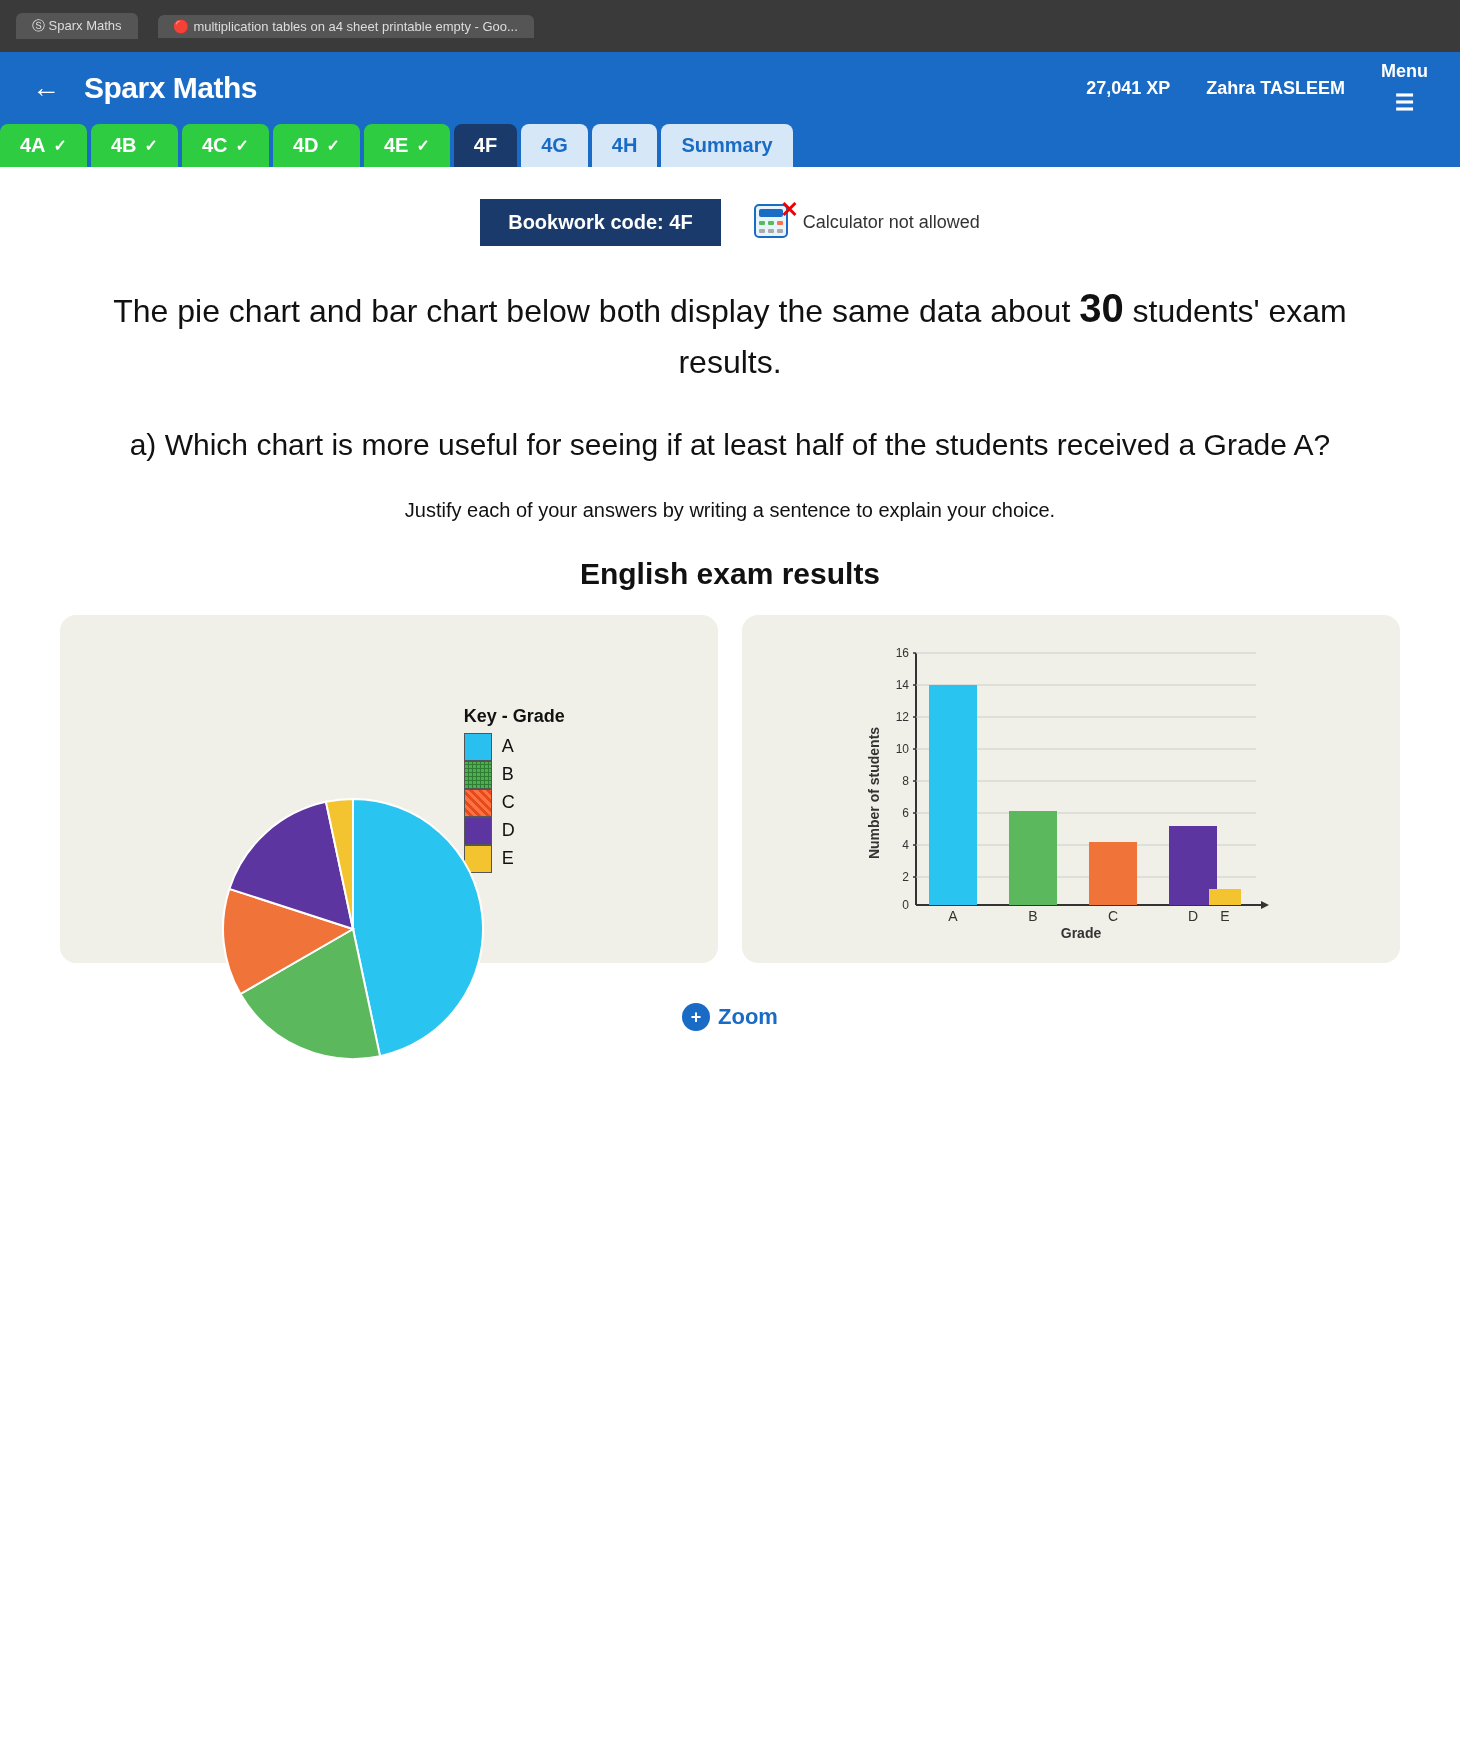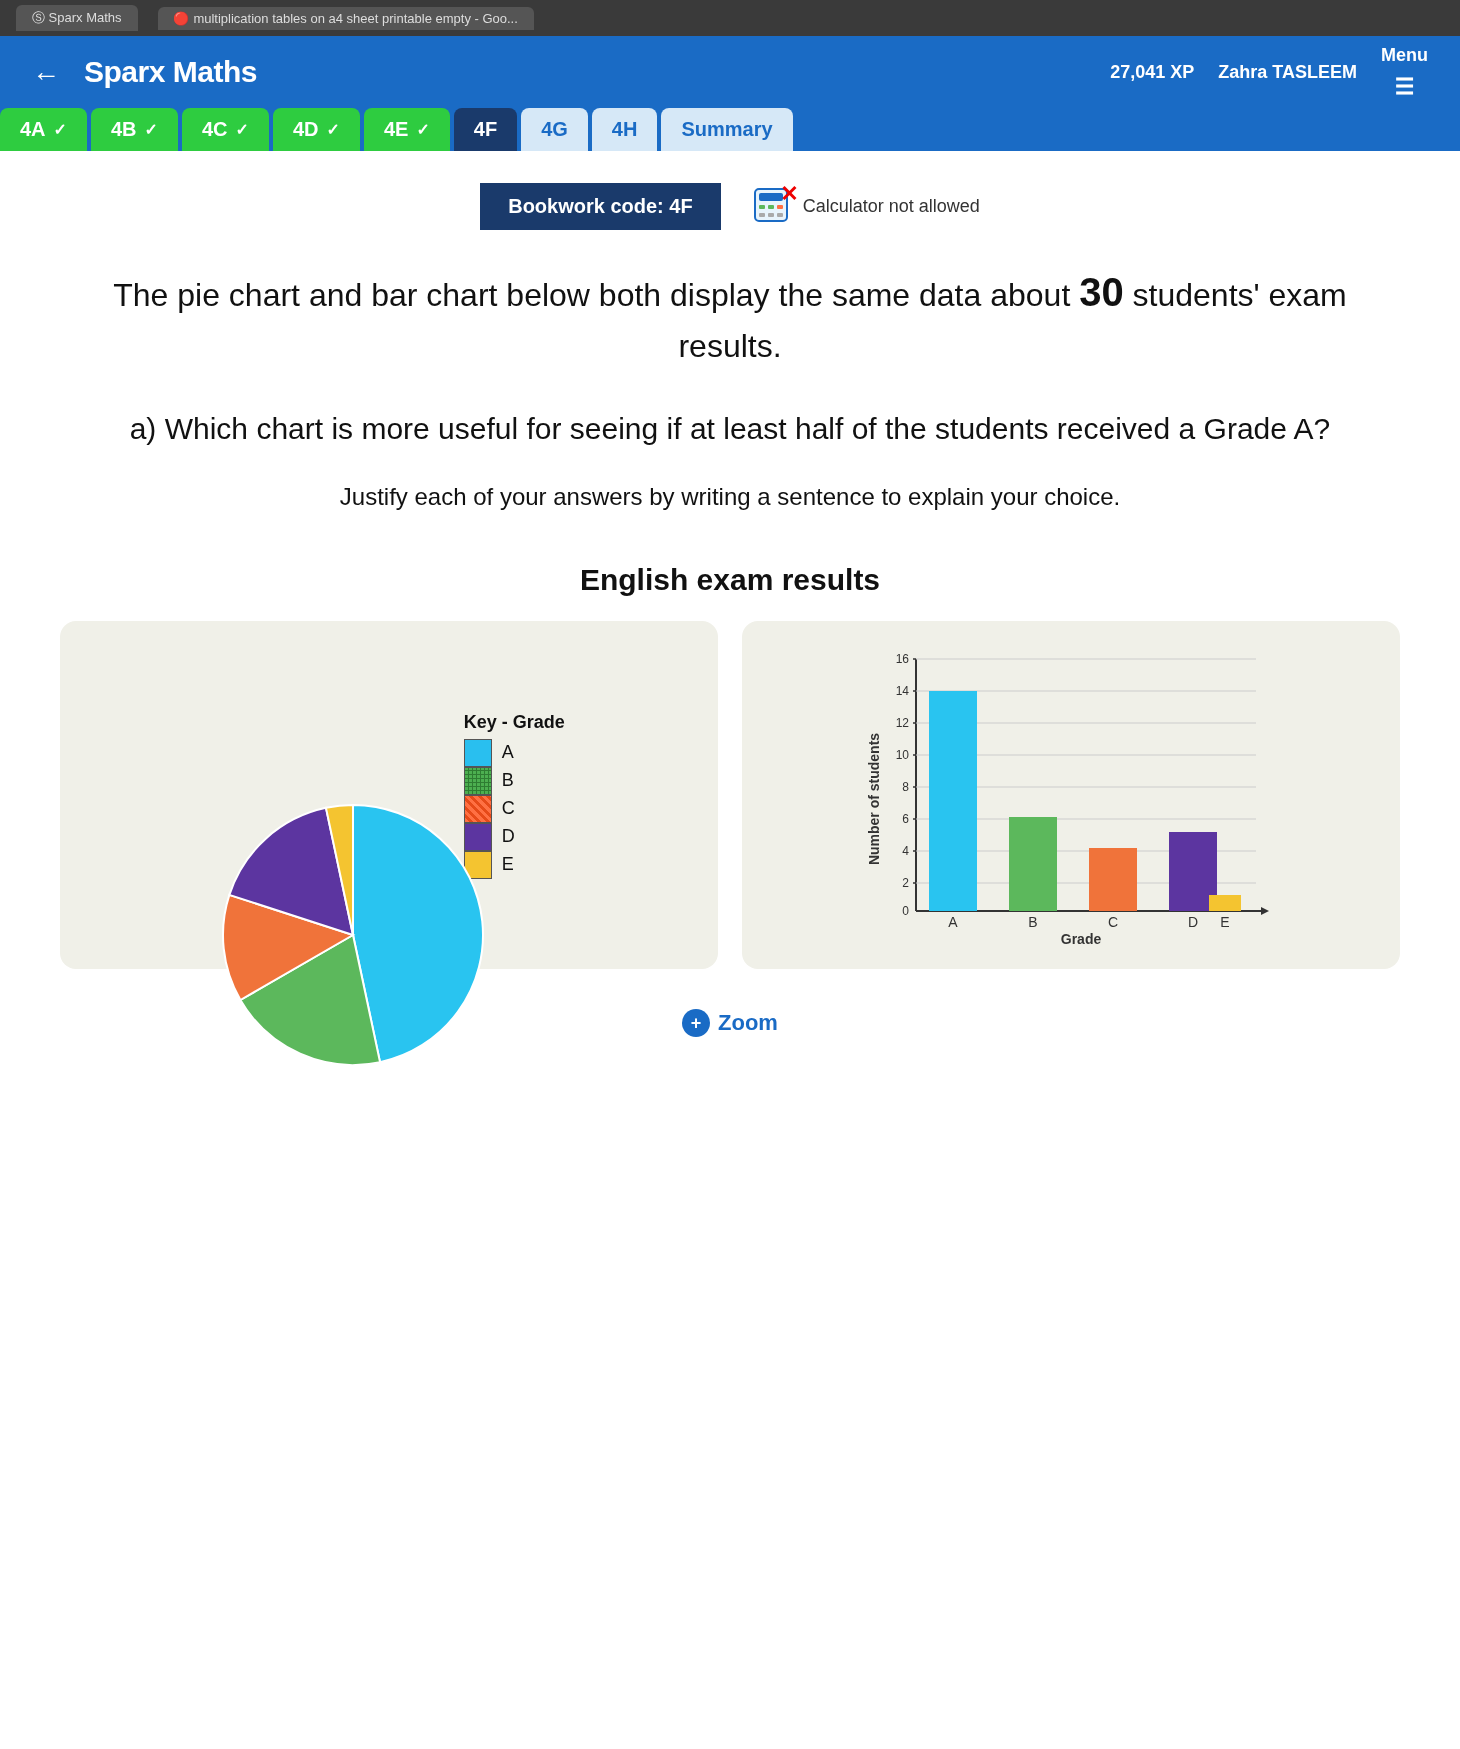--- a/index.html
+++ b/index.html
@@ -1,21 +1,21 @@
 <!DOCTYPE html>
 <html><head>
   <meta charset="utf-8">
   <style>
     * { box-sizing: border-box; margin: 0; padding: 0; }
     body { font-family: 'Segoe UI', Arial, sans-serif; background: #fff; width: 1460px; min-height: 1749px; overflow-x: hidden; }
 
     
     .browser-bar {
       background: #3a3a3a;
-      height: 36px;
+      height: 52px;
       display: flex;
       align-items: center;
       padding: 8px 16px;
       gap: 20px;
     }
     .browser-tab {
       background: #555;
       color: #ddd;
       font-size: 13px;
       padding: 4px 16px;
@@ -40,21 +40,21 @@
     .app-title {
       color: #fff;
       font-size: 30px;
       font-weight: 800;
       letter-spacing: -0.5px;
       flex: 1;
     }
     .header-right {
       display: flex;
       align-items: center;
-      gap: 24px;
+      gap: 36px;
       color: #fff;
       font-size: 18px;
     }
     .xp-display { font-weight: 600; }
     .user-name { font-weight: 600; text-align: right; }
     .menu-btn {
       font-weight: 700;
       font-size: 18px;
       cursor: pointer;
       display: flex;
@@ -165,24 +165,24 @@
     }
     .sub-question {
       text-align: center;
       font-size: 30px;
       color: #111;
       line-height: 1.5;
       margin-bottom: 28px;
     }
     .justify-text {
       text-align: center;
-      font-size: 24px;
+      font-size: 20px;
       color: #111;
       line-height: 1.5;
-      margin-bottom: 48px;
+      margin-bottom: 32px;
     }
 
     
     .chart-title {
       text-align: center;
       font-size: 30px;
       font-weight: 800;
       color: #111;
       margin-bottom: 24px;
     }

